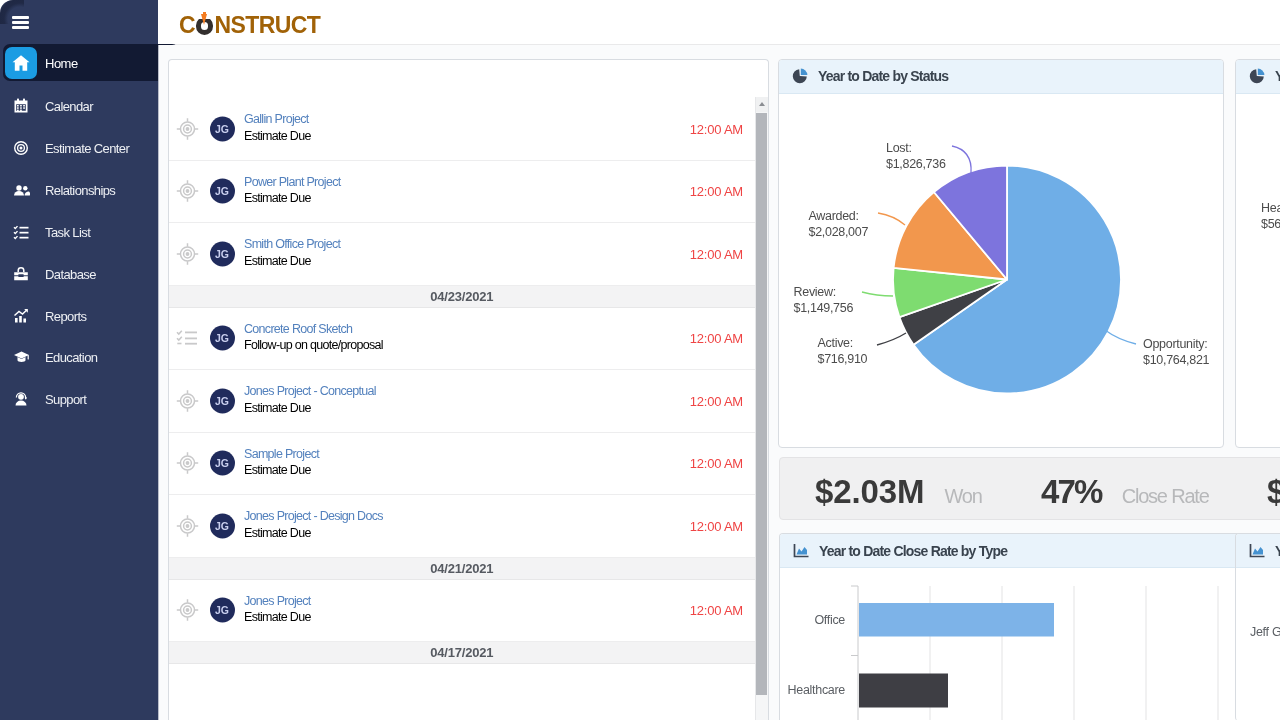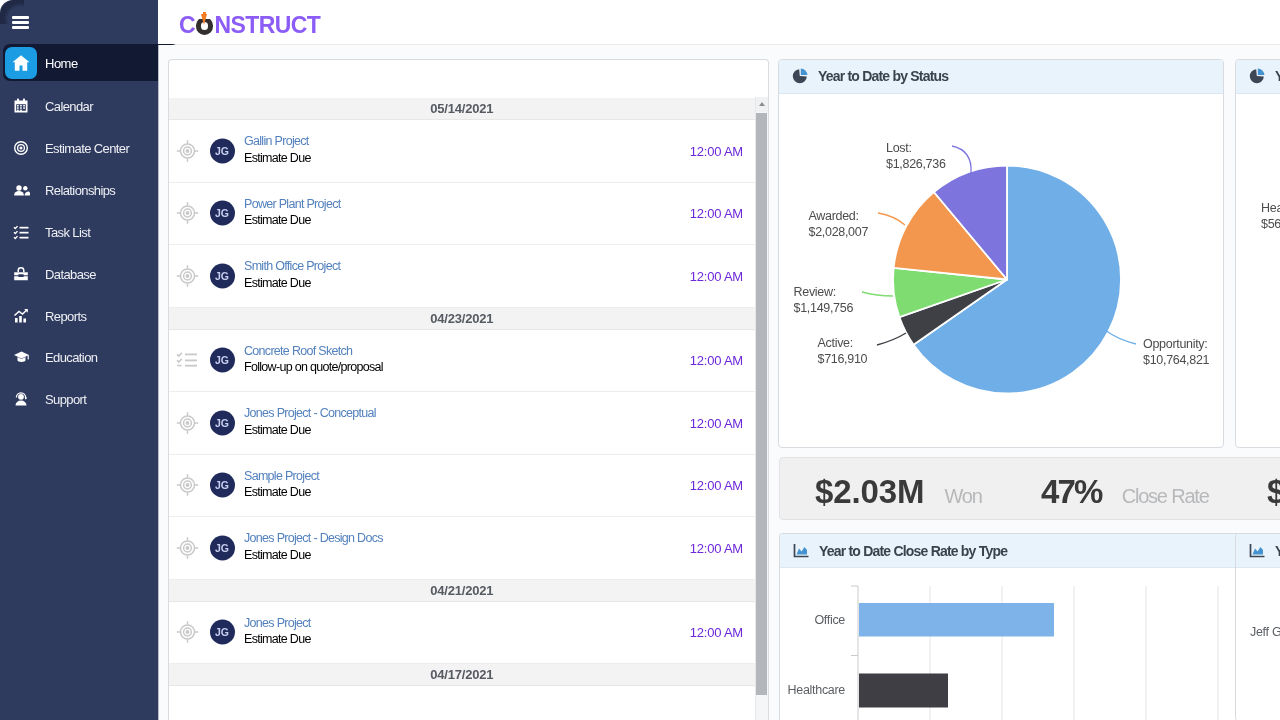--- a/index.html
+++ b/index.html
@@ -1,21 +1,21 @@
 <!DOCTYPE html>
 <html><head>
 <meta charset="utf-8">
 <style>
 * { margin:0; padding:0; box-sizing:border-box; }
 html,body { width:1280px; height:720px; overflow:hidden; background:#fff; }
 body { font-family:"Liberation Sans", sans-serif; position:relative; }
 
 
 #topbar { position:absolute; left:158px; top:0; width:1122px; height:45px; background:#fff; border-bottom:1px solid #e9e9ea; }
-#logo { position:absolute; left:21px; top:10px; height:30px; font-weight:bold; font-size:23px; letter-spacing:-0.6px; color:#8b5cf6; white-space:nowrap; }
+#logo { position:absolute; left:21px; top:10px; height:30px; font-weight:bold; font-size:23px; letter-spacing:-0.6px; color:#a16207; white-space:nowrap; }
 #logo span { display:inline-block; vertical-align:top; line-height:30px;}
 .logoO { position:relative; width:19.5px; height:30px; }
 .logoO .ring { position:absolute; left:0.5px; top:7.3px; width:17.4px; height:17.4px; border:5px solid #332f2e; border-radius:50%; }
 .logoO .bob { position:absolute; left:5.8px; top:4.2px; width:0; height:0; border-left:3.5px solid transparent; border-right:3.5px solid transparent; border-top:11.3px solid #f47c20; }
 .logoO .bobw { position:absolute; left:4.2px; top:4.2px; width:11px; height:5.2px; background:#fff; }
 .logoO .stem { position:absolute; left:7.9px; top:1.8px; width:2.9px; height:6px; background:#f47c20; }
 
 
 #sidebar { position:absolute; left:0; top:0; width:158px; height:720px; background:#2e3a5e; border-top-left-radius:13px; }
 #corner-shade { position:absolute; left:0; top:0; width:24px; height:24px; background:radial-gradient(circle 24px at 20px 19px, rgba(13,18,36,0) 12px, rgba(13,18,36,0.42) 16px, rgba(13,18,36,0.45) 20px, rgba(13,18,36,0.05) 23.5px); border-top-left-radius:13px; }
@@ -41,21 +41,21 @@
 #tasks .phead { height:37px; } #tasks .ttl { left:42px; letter-spacing:-1.3px; }
 #tasklink { position:absolute; right:27px; top:50%; transform:translateY(-50%); color:#3e7cc0; font-weight:bold; font-size:12.5px; letter-spacing:-1.05px; }
 #taskcaret { position:absolute; right:9px; top:16px; width:0; height:0; border-left:4.5px solid transparent; border-right:4.5px solid transparent; border-top:5px solid #494f57; }
 #tasklist { position:absolute; left:0; top:38.5px; width:586.5px; bottom:0; overflow:hidden; }
 .datebar { height:22px; background:#f3f3f4; border-bottom:1px solid #e7e7e8; text-align:center; font-weight:bold; font-size:13px; letter-spacing:-0.2px; color:#565a61; line-height:21px; }
 .trow { position:relative; height:62.5px; border-bottom:1px solid #ededee; background:#fff; }
 .trow svg.gico { position:absolute; left:7px; top:50%; transform:translateY(-50%); }
 .trow .av { position:absolute; left:41px; top:50%; transform:translateY(-50%); width:25px; height:25px; border-radius:50%; background:#202b5c; color:#c9cfee; font-size:10.5px; font-weight:bold; text-align:center; line-height:25px; letter-spacing:0; }
 .trow .t1 { position:absolute; left:75.5px; top:14px; font-size:12.5px; letter-spacing:-0.7px; color:#5381bd; white-space:nowrap; }
 .trow .t2 { position:absolute; left:75.5px; top:30.5px; font-size:12.5px; letter-spacing:-0.7px; color:#000000; white-space:nowrap; }
-.trow .tm { position:absolute; right:12px; top:50%; transform:translateY(-50%); font-size:13px; letter-spacing:-0.2px; color:#6d28d9; }
+.trow .tm { position:absolute; right:12px; top:50%; transform:translateY(-50%); font-size:13px; letter-spacing:-0.2px; color:#ef4444; }
 #scrollbar { position:absolute; right:0; top:37px; width:13px; bottom:0; background:#f5f6f7; border-left:1px solid #e6e7e9; }
 #sb-up { position:absolute; left:0; top:0; width:12px; height:15px; background:#f0f1f2; }
 #sb-up:after { content:""; position:absolute; left:3px; top:5px; border-left:3.2px solid transparent; border-right:3.2px solid transparent; border-bottom:4.5px solid #8a8d92; }
 #sb-thumb { position:absolute; left:0.5px; top:16px; width:11px; height:582px; background:#b3b6bb; }
 
 
 #piep { left:619px; top:13.5px; width:446px; height:389.5px; }
 #piep svg.body { position:absolute; left:0; top:34px; }
 
 
@@ -179,21 +179,20 @@
         <path d="M3.4 6.5 a4.6 4.6 0 0 1 9.2 0" fill="none" stroke="#fff" stroke-width="1.3"></path>
         <rect x="11.9" y="5.8" width="1.7" height="2.6" rx="0.8" fill="#fff"></rect>
       </svg>
       <span class="lbl">Support</span>
     </div>
 </div>
 
 <div id="content">
   <div class="panel" id="tasks">
     <div id="tasklist">
-      <div class="datebar">05/14/2021</div>
       <div class="trow">
           <svg class="gico" width="23" height="23" viewBox="0 0 23 23">
             <g stroke="#c9c9ca" stroke-width="1.5" fill="none">
               <circle cx="11.5" cy="11.5" r="7"></circle>
               <circle cx="11.5" cy="11.5" r="3.9"></circle>
               <path d="M11.5 0.8 v3.4 M11.5 18.8 v3.4 M0.8 11.5 h3.4 M18.8 11.5 h3.4"></path>
             </g>
             <circle cx="11.5" cy="11.5" r="1.9" fill="#c9c9ca"></circle>
           </svg>
           <div class="av">JG</div>

